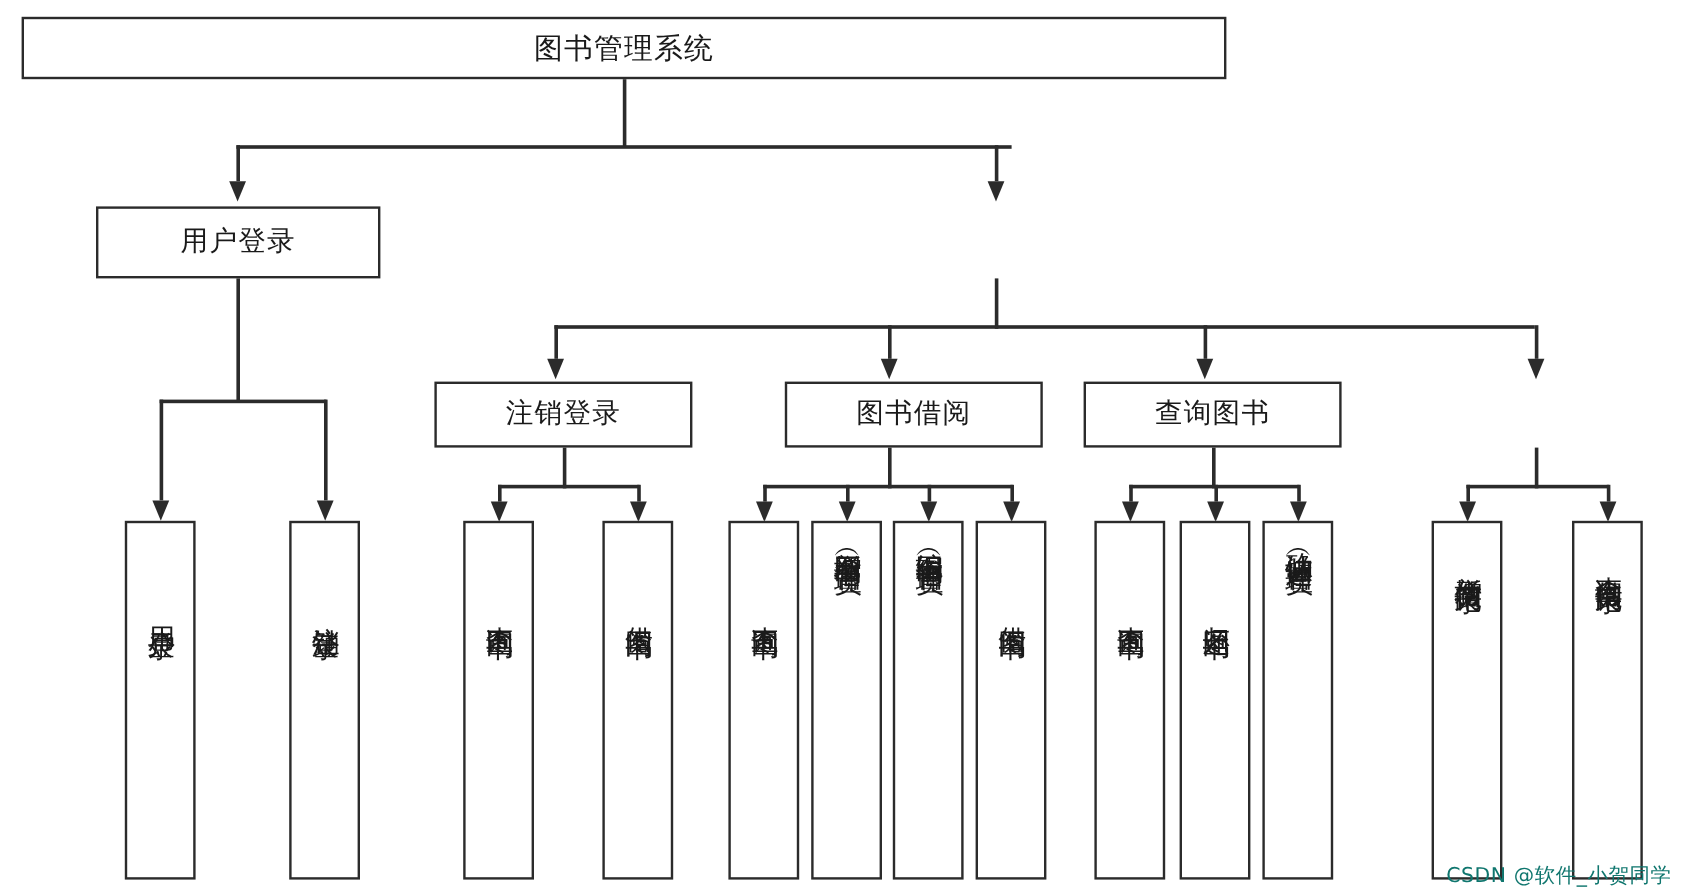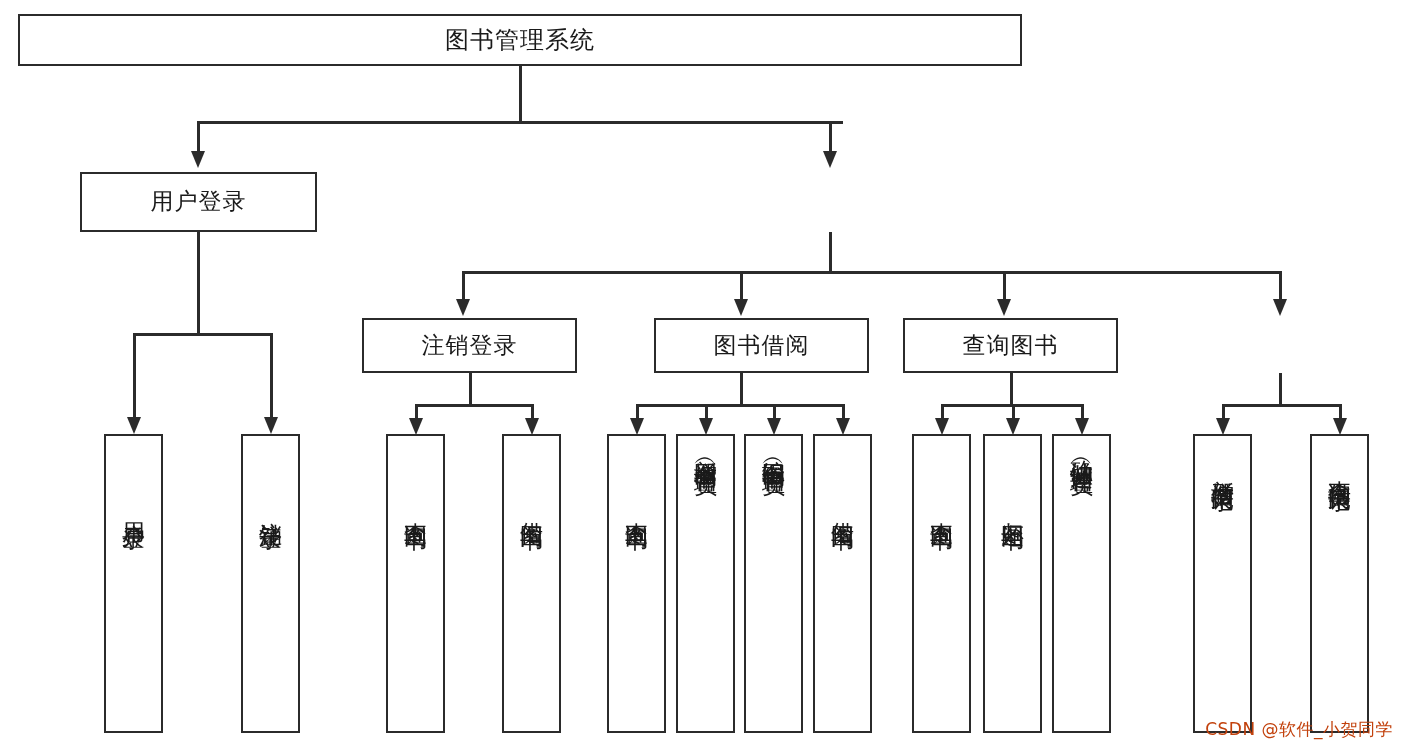--- a/index.html
+++ b/index.html
@@ -56,21 +56,21 @@
     position:absolute;
     width:0;height:0;
     border-left:7.5px solid transparent;
     border-right:7.5px solid transparent;
     border-top:17px solid #2b2b2b;
   }
   #watermark{
     position:absolute;
     right:12px;bottom:6px;
     font-size:17px;
-    color:#c2410c;
+    color:#0f766e;
     letter-spacing:0.5px;
     white-space:nowrap;
     pointer-events:none;
   }
 </style>
 </head>
 <body>
 
 <div id="diagram">
 

